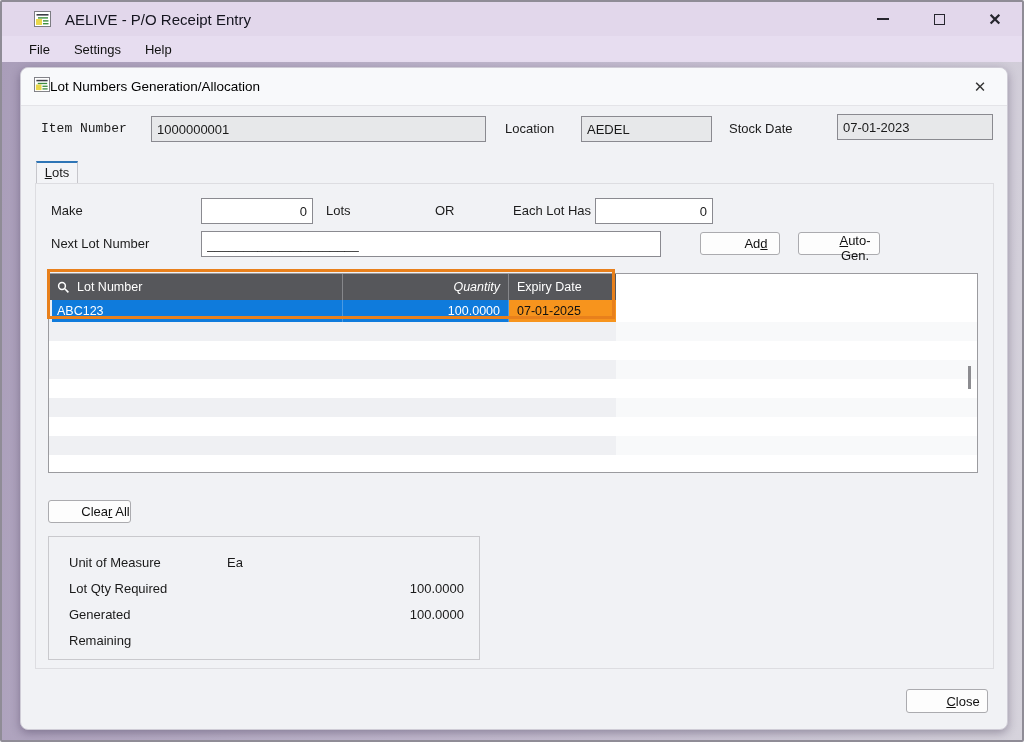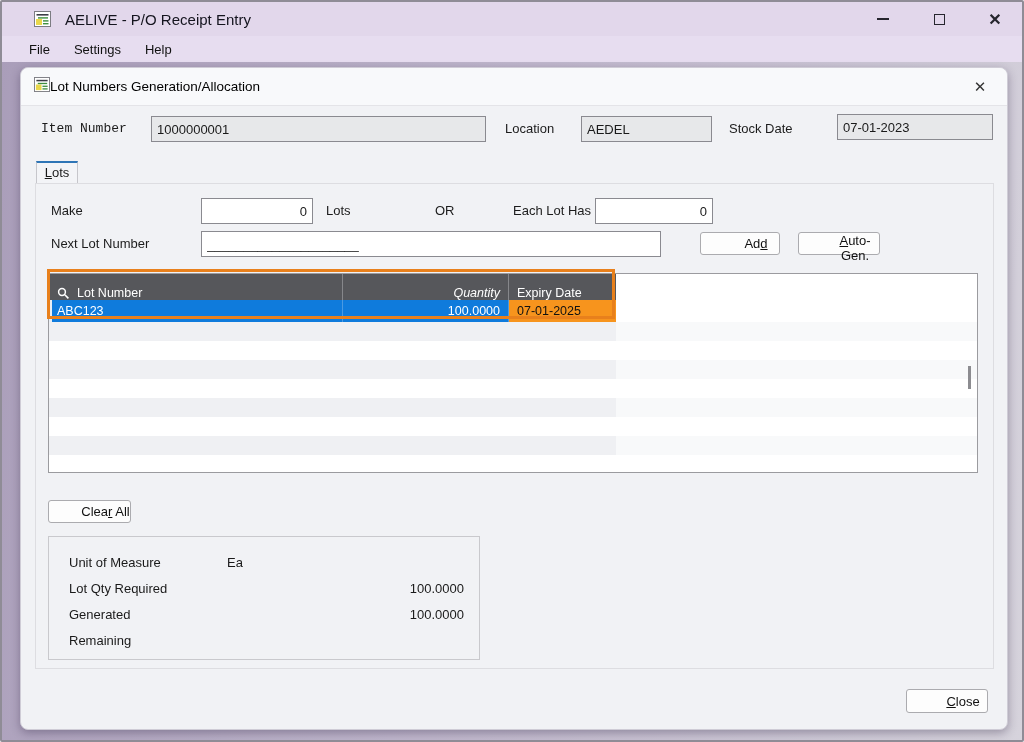--- a/index.html
+++ b/index.html
@@ -32,21 +32,21 @@
   .field.ra { text-align:right; }
   
   .tab { position:absolute; left:15px; top:93px; width:42px; height:23px; background:#f3f4f7; border:1px solid #c6c6cb; border-bottom:none; border-top:2px solid #2e75b6; font-size:13px; text-align:center; line-height:20px; }
   .tabpage { position:absolute; left:14px; top:115px; width:959px; height:486px; border:1px solid #dddde1; background:transparent; }
   .u { text-decoration:underline; }
   
   .btn { position:absolute; background:#fdfdfd; border:1px solid #ababaf; border-radius:3px; font-family:"Liberation Sans",sans-serif; font-size:13px; color:#111; text-align:center;padding-left:32px; }
   
   .grid { position:absolute; left:27px; top:205px; width:930px; height:200px; border:1px solid #9b9b9f; background:#fff; overflow:hidden; }
   .ghead { display:flex; height:26px; background:#fff; font-size:12.5px; color:#fff; }
-  .gh { background:#56575b; display:flex; align-items:flex-end; }
+  .gh { background:#56575b; display:flex; align-items:center; }
   .gh1 { width:294px; padding-left:8px; border-right:1px solid #86878b; }
   .gh2 { width:166px; justify-content:flex-end; padding-right:8px; border-right:1px solid #86878b;font-style:italic; }
   .gh3 { width:107px; padding-left:8px; }
   .gfill { flex:1; background:#fff; }
   .grow-sel { display:flex; height:22px; font-size:12.5px; }
   .marker { width:3px; background:#e8eef5; }
   .gc { display:flex; align-items:center; }
   .gc1 { width:291px; background:#0f7bdc; color:#fff; padding-left:5px; border-right:1px solid #4a9ae2; }
   .gc2 { width:166px; background:#0f7bdc; color:#fff; justify-content:flex-end; padding-right:8px; border-right:1px solid #4a9ae2; }
   .gc3 { width:107px; background:#f7941d; color:#111; padding-left:8px; }

